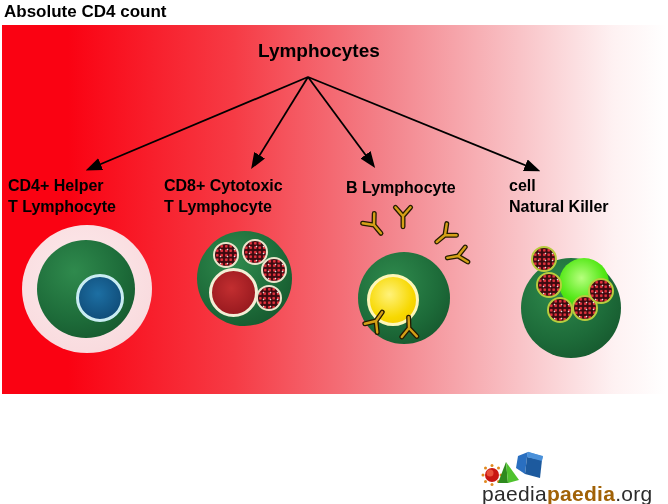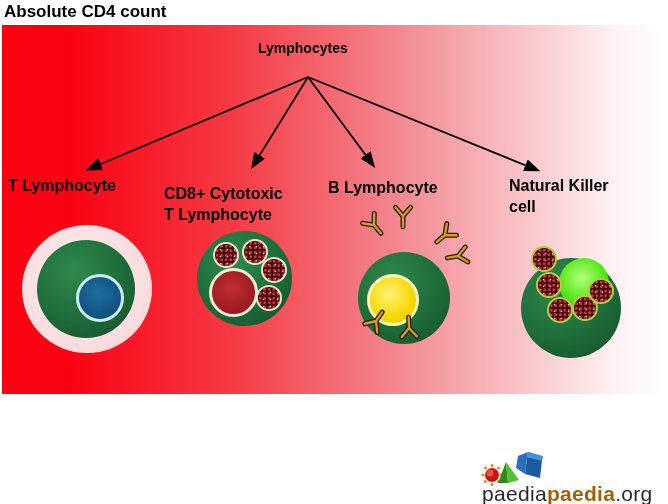--- a/index.html
+++ b/index.html
@@ -8,21 +8,21 @@
     font-family:"Liberation Sans","DejaVu Sans",sans-serif;
   }
   .page-title{
     position:absolute;left:4px;top:2px;font-size:17px;font-weight:bold;color:#000;
   }
   .panel{
     position:absolute;left:2px;top:25px;width:664px;height:369px;
     background:linear-gradient(90deg,#fa0212 0%,#fa0212 10%,#f63b45 35%,#f3838b 58%,#f9c3c7 78%,#fef1f2 92%,#ffffff 100%);
   }
   .root-label{
-    position:absolute;left:256px;top:15px;font-size:14px;font-weight:bold;color:#000;
+    position:absolute;left:256px;top:15px;font-size:19px;font-weight:bold;color:#000;
   }
   .arrows{position:absolute;left:0;top:0;width:664px;height:369px;}
   .cell-label{
     position:absolute;font-size:16px;font-weight:bold;color:#000;line-height:21px;white-space:nowrap;
   }
   .cell-label span{display:block;}
   .circ{position:absolute;border-radius:50%;}
   .cd4-halo{
     left:20px;top:200px;width:130px;height:128px;
     background:radial-gradient(circle at 45% 40%,#fdeaec 0%,#f9dcdf 70%,#f6d2d6 100%);
@@ -86,33 +86,34 @@
           <path d="M0,0 L9,3.5 L0,7 z" fill="#000"></path>
         </marker>
       </defs>
       <line x1="306" y1="52" x2="87" y2="144" stroke="#000" stroke-width="1.8" marker-end="url(#ah)"></line>
       <line x1="306" y1="52" x2="251" y2="141" stroke="#000" stroke-width="1.8" marker-end="url(#ah)"></line>
       <line x1="306" y1="52" x2="371" y2="140" stroke="#000" stroke-width="1.8" marker-end="url(#ah)"></line>
       <line x1="306" y1="52" x2="535" y2="145" stroke="#000" stroke-width="1.8" marker-end="url(#ah)"></line>
     </svg>
 
     <div class="cell-label" style="left:6px;top:150px;">
+      <span>CD4+ Helper</span>
       <span>T Lymphocyte</span>
     </div>
-    <div class="cell-label" style="left:162px;top:150px;margin-top:8px;">
+    <div class="cell-label" style="left:162px;top:150px;">
       <span>CD8+ Cytotoxic</span>
       <span>T Lymphocyte</span>
     </div>
-    <div class="cell-label" style="left:326px;top:152px;">
+    <div class="cell-label" style="left:344px;top:152px;">
       <span>B Lymphocyte</span>
       <span></span>
     </div>
     <div class="cell-label" style="left:507px;top:150px;">
+      <span>cell</span>
       <span>Natural Killer</span>
-      <span>cell</span>
     </div>
 
     <div>
       <div class="circ cd4-halo"></div>
       <div class="circ cell-green cd4-body"></div>
       <div class="circ cd4-nucleus"></div>
     </div>
 
     <div>
       <div class="circ cell-green cd8-body"></div>

